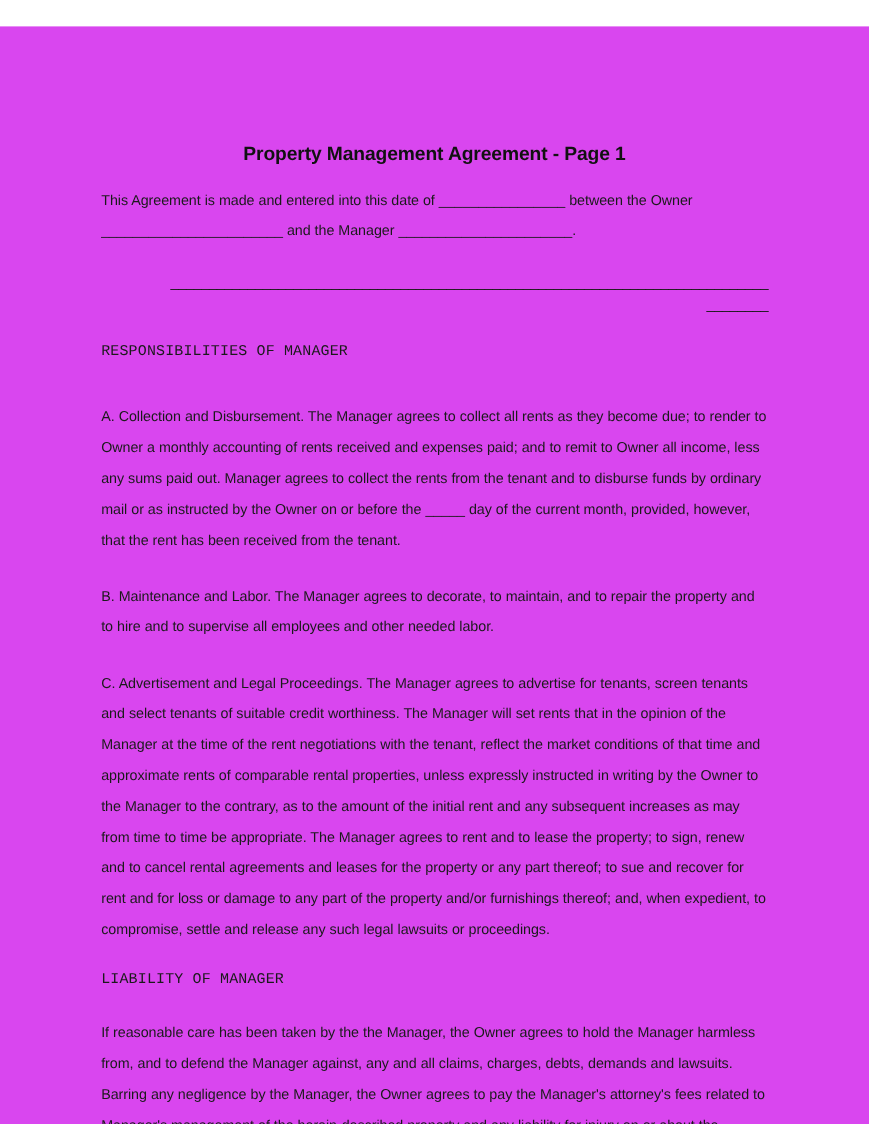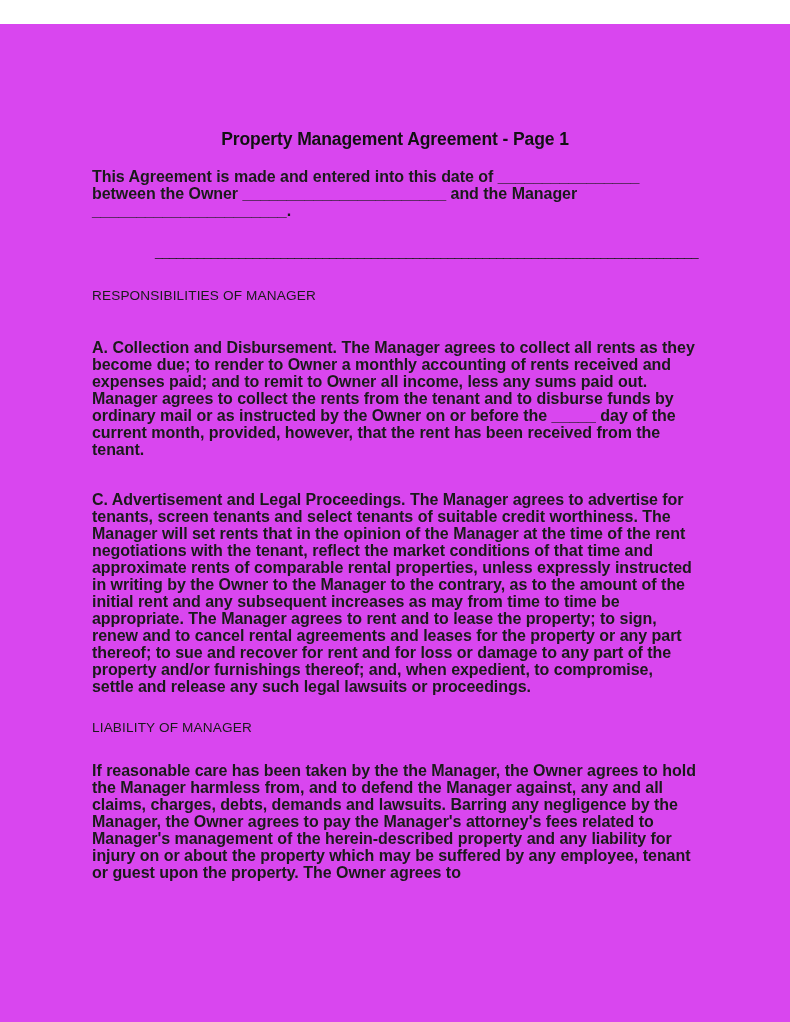--- a/index.html
+++ b/index.html
@@ -33,39 +33,39 @@
   .doc-title {
     font-size: 17.5px;
     font-weight: bold;
     text-align: center;
     letter-spacing: -0.1px;
     margin: 0 0 18px 0;
     line-height: 22px;
     color: #111111;
   }
   .para {
-    font-size: 16px;
-    line-height: 17px;
+    font-size: 13px;
+    line-height: 28px;
     margin: 0 0 13px 0;
     text-align: left;
     color: #1a1a1a;
     letter-spacing: -0.05px;
     word-spacing: 0.1px;
-    font-weight: bold;
   }
   .para.tight {
     margin-bottom: 0;
   }
   .section-heading {
     font-size: 13.6px;
     line-height: 20.2px;
     font-weight: normal;
     margin: 0 0 13px 0;
     color: #1a1a1a;
     letter-spacing: 0.15px;
+    font-family: Liberation Mono, monospace;
   }
   .spacer-sm { height: 10px; }
   .spacer-lg { height: 24px; }
   .blank-rule {
     font-size: 13.6px;
     line-height: 20.2px;
     color: #1a1a1a;
     letter-spacing: -0.6px;
     word-break: break-all;
     overflow-wrap: anywhere;
@@ -81,34 +81,36 @@
 
     <h1 class="doc-title" id="doc-title-el">Property Management Agreement - Page 1</h1>
 
     <p class="para">This Agreement is made and entered into this date of ________________ between the Owner _______________________ and the Manager ______________________.</p>
 
 
     <div class="spacer-sm"></div>
 
     <p class="blank-rule">______________________________________________________________________________</p>
 
+    <p class="blank-rule">________</p>
 
     <div class="spacer-lg"></div>
 
     <p class="section-heading">RESPONSIBILITIES OF MANAGER</p>
 
     <div class="spacer-sm"></div>
 
 
     <div class="spacer-sm"></div>
 
     <p class="para">A. Collection and Disbursement. The Manager agrees to collect all rents as they become due; to render to Owner a monthly accounting of rents received and expenses paid; and to remit to Owner all income, less any sums paid out. Manager agrees to collect the rents from the tenant and to disburse funds by ordinary mail or as instructed by the Owner on or before the _____ day of the current month, provided, however, that the rent has been received from the tenant.</p>
 
     <div class="spacer-sm"></div>
 
+    <p class="para">B. Maintenance and Labor. The Manager agrees to decorate, to maintain, and to repair the property and to hire and to supervise all employees and other needed labor.</p>
 
     <div class="spacer-sm"></div>
 
     <p class="para">C. Advertisement and Legal Proceedings. The Manager agrees to advertise for tenants, screen tenants and select tenants of suitable credit worthiness. The Manager will set rents that in the opinion of the Manager at the time of the rent negotiations with the tenant, reflect the market conditions of that time and approximate rents of comparable rental properties, unless expressly instructed in writing by the Owner to the Manager to the contrary, as to the amount of the initial rent and any subsequent increases as may from time to time be appropriate. The Manager agrees to rent and to lease the property; to sign, renew and to cancel rental agreements and leases for the property or any part thereof; to sue and recover for rent and for loss or damage to any part of the property and/or furnishings thereof; and, when expedient, to compromise, settle and release any such legal lawsuits or proceedings.</p>
 
     <div class="spacer-sm"></div>
 
     <p class="section-heading">LIABILITY OF MANAGER</p>
 
     <div class="spacer-sm"></div>

